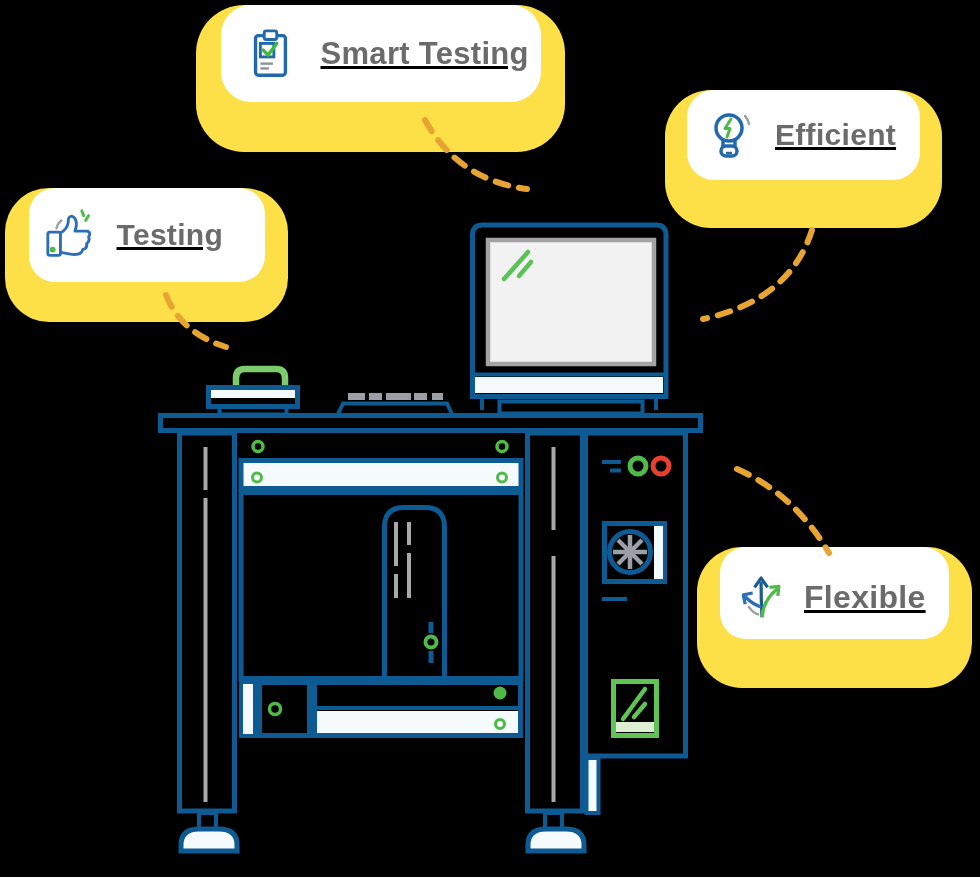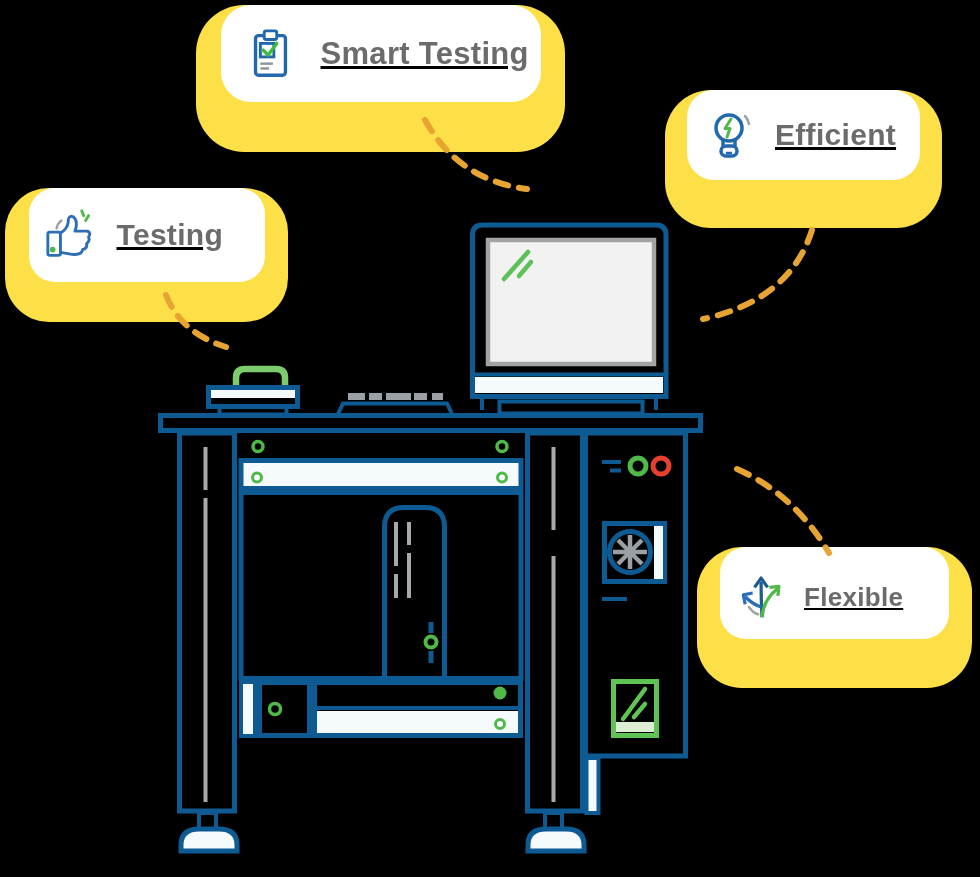--- a/index.html
+++ b/index.html
@@ -34,21 +34,21 @@
   .b-smart .badge-inner{width:320px;height:97px;border-radius:30px;padding-left:22px;gap:24px;}
   .b-smart .badge-label{font-size:31px;}
   .b-efficient{left:665px;top:90px;width:277px;height:138px;border-radius:46px;}
   .b-efficient .badge-inner{width:233px;height:90px;border-radius:27px;padding-left:16px;gap:16px;}
   .b-efficient .badge-label{font-size:30px;}
   .b-reliable{left:5px;top:188px;width:283px;height:134px;border-radius:44px;}
   .b-reliable .badge-inner{width:236px;height:94px;border-radius:26px;padding-left:14px;gap:12px;}
   .b-reliable .badge-label{font-size:30px;}
   .b-flexible{left:697px;top:547px;width:275px;height:141px;border-radius:45px;}
   .b-flexible .badge-inner{width:229px;height:92px;border-radius:26px;padding-left:14px;gap:14px;}
-  .b-flexible .badge-label{font-size:26px;margin-top:8px;}
+  .b-flexible .badge-label{font-size:32px;margin-top:8px;}
   .badge-icon{display:flex;align-items:center;justify-content:center;}
 </style>
 </head>
 <body>
 
 <div class="stage">
 
   <svg class="layer" width="980" height="877" viewBox="0 0 980 877">
     <g fill="none" stroke="#0E5B94" stroke-width="5">
 

